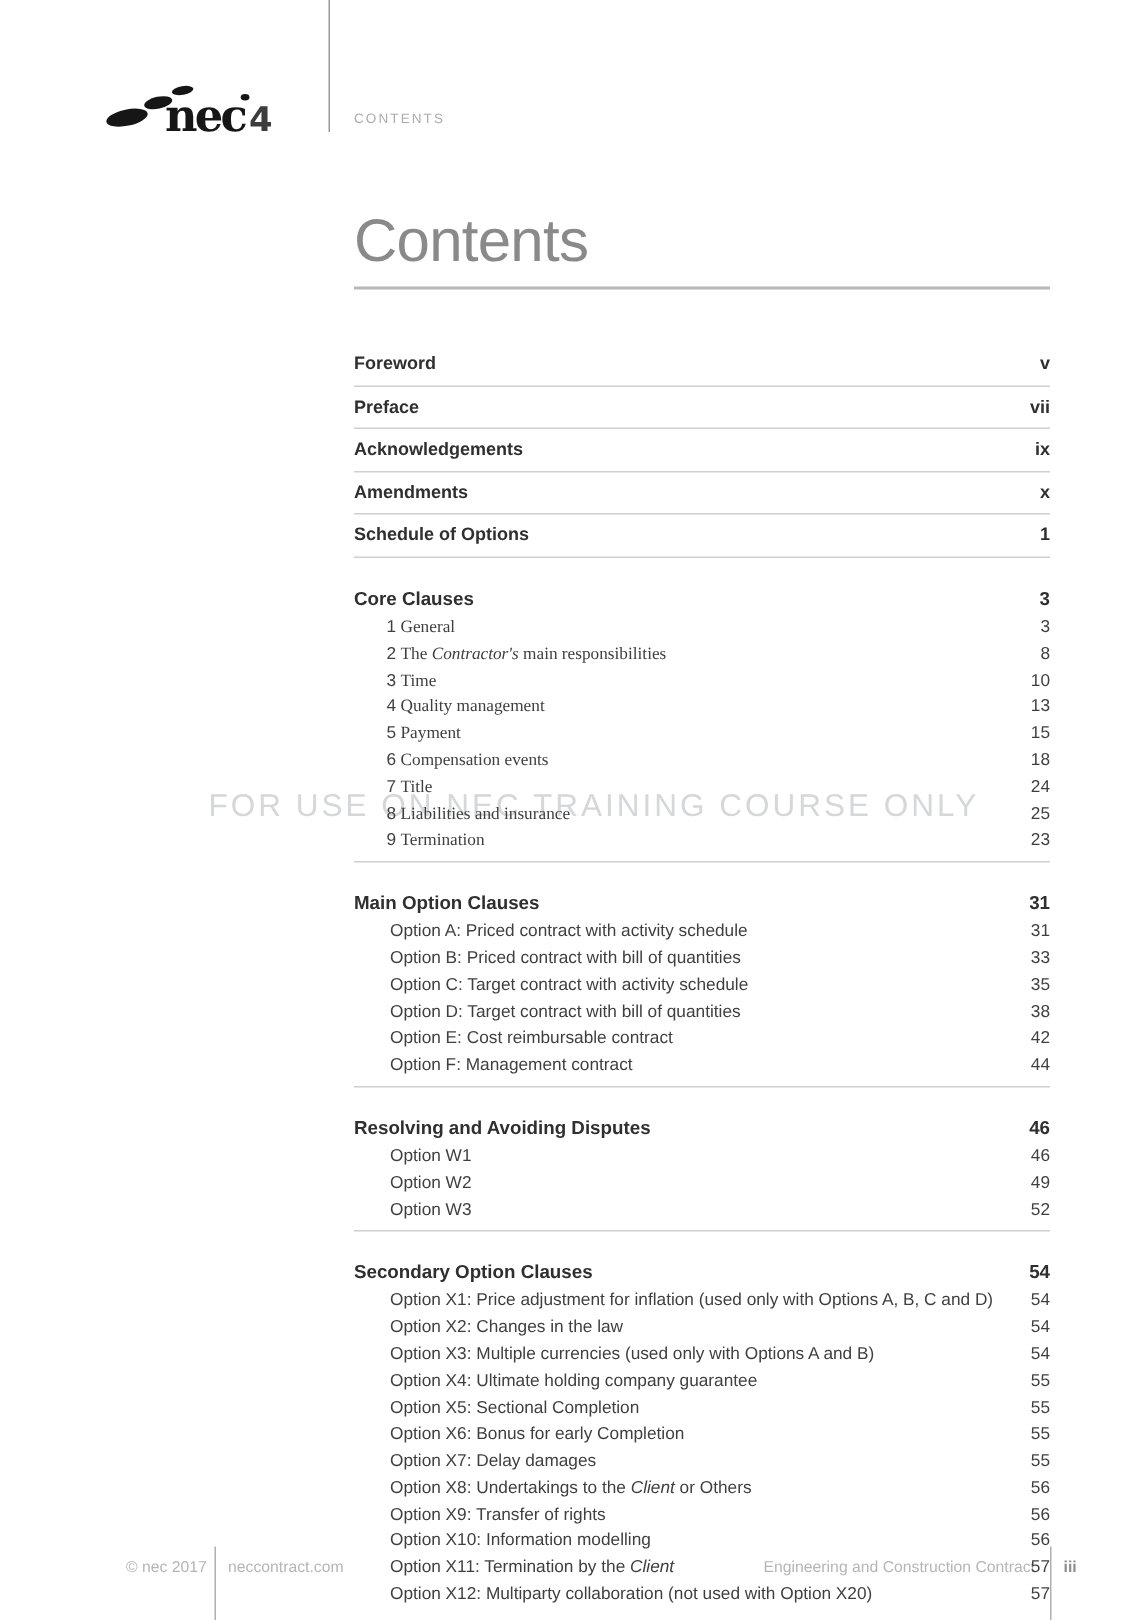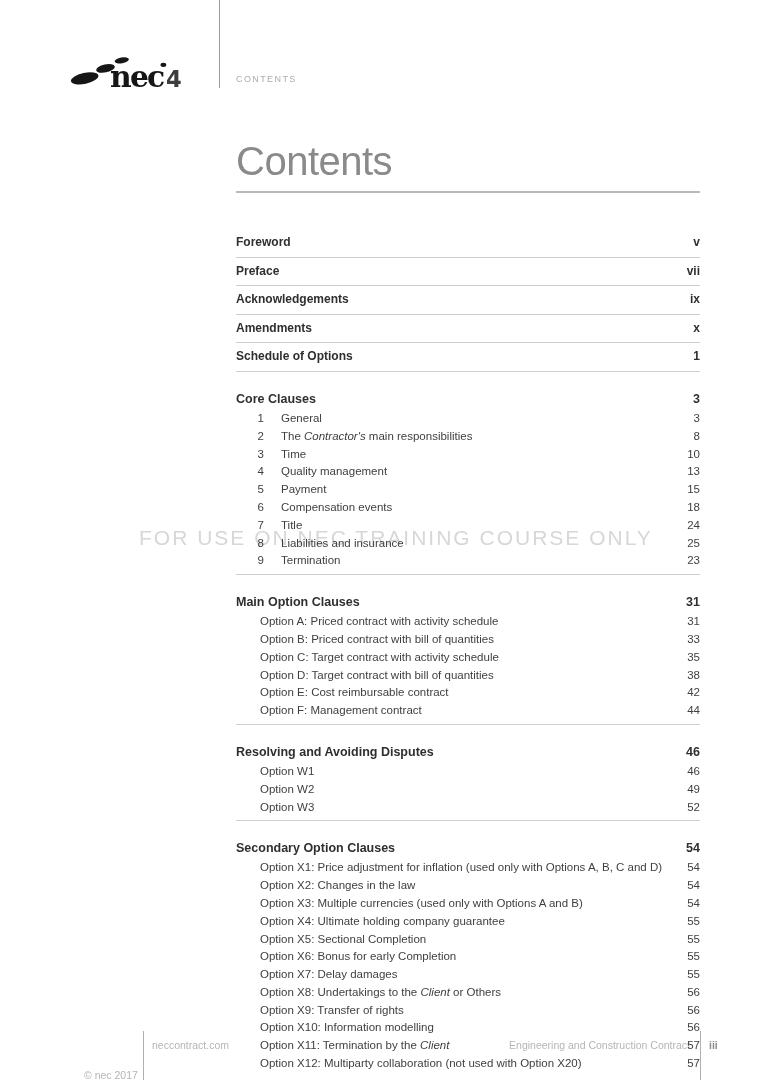--- a/index.html
+++ b/index.html
@@ -25,27 +25,27 @@
 
   .front { height: 28.6px; line-height: 27.6px; border-bottom: 1px solid var(--hairline, #cfcfcf);
            font-weight: bold; font-size: 12px; color: #2f2f2f; }
 
   .section { padding: 4px 0; border-bottom: 1px solid var(--hairline, #cfcfcf); }
   .section.last { border-bottom: none; }
   .shead { line-height: 22px; font-weight: bold; font-size: 12.5px; color: #2f2f2f; margin-top: 12px; }
 
   .entry { height: 17.8px; line-height: 17.8px; font-size: 11.5px; color: var(--text, #3f3f3f); }
   .entry .num { width: 28px; text-align: right; }
-  .entry.numbered .etext { margin-left: 17px; }
+  .entry.numbered .etext { margin-left: 3px; font-family: Liberation Serif, serif; }
   .entry.option { padding-left: 24px; }
   .etext { flex: 1; white-space: nowrap; overflow: hidden; }
   .etext em { font-style: italic; }
 
   .f-copy, .f-web, .f-doc { position: absolute; font-size: 10.5px; color: var(--footer-text, #b5b5b5); }
-  .f-copy { left: 84px; top: 1069px; }
+  .f-copy { left: 84px; top: 1039px; }
   .f-web { left: 152px; top: 1039px; }
   .f-doc { right: 73px; top: 1039px; }
   .f-pagenum { position: absolute; left: 709px; top: 1039px; font-size: 10.5px; font-weight: bold; color: #8d8d8d; }
   .f-div { position: absolute; width: 1px; background: #b0b0b0; top: 1031px; height: 49px; }
   .f-div.one { left: 143px; }
   .f-div.two { left: 700px; }
 </style>
 </head>
 <body>
 

